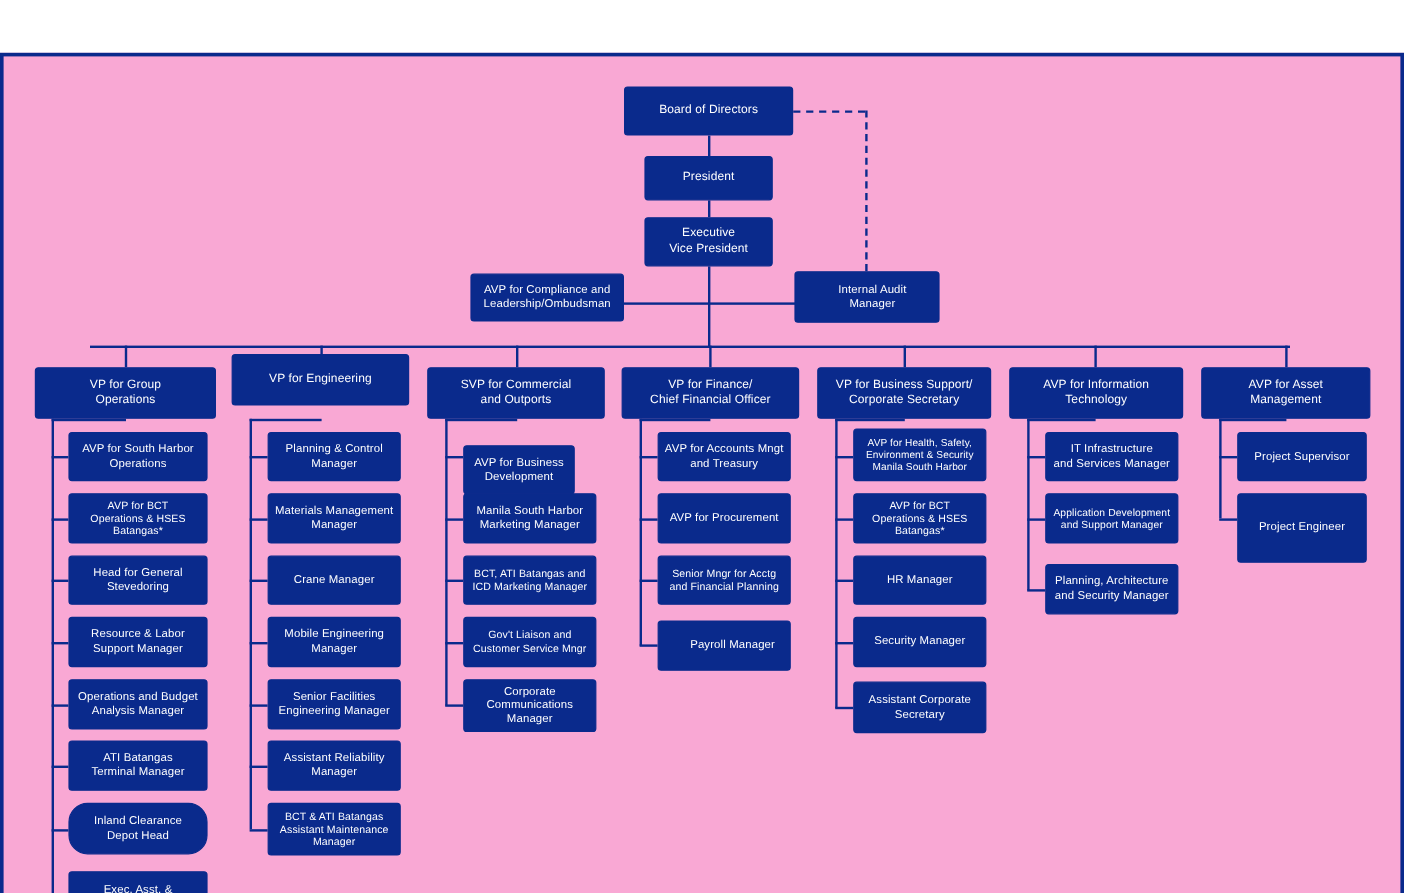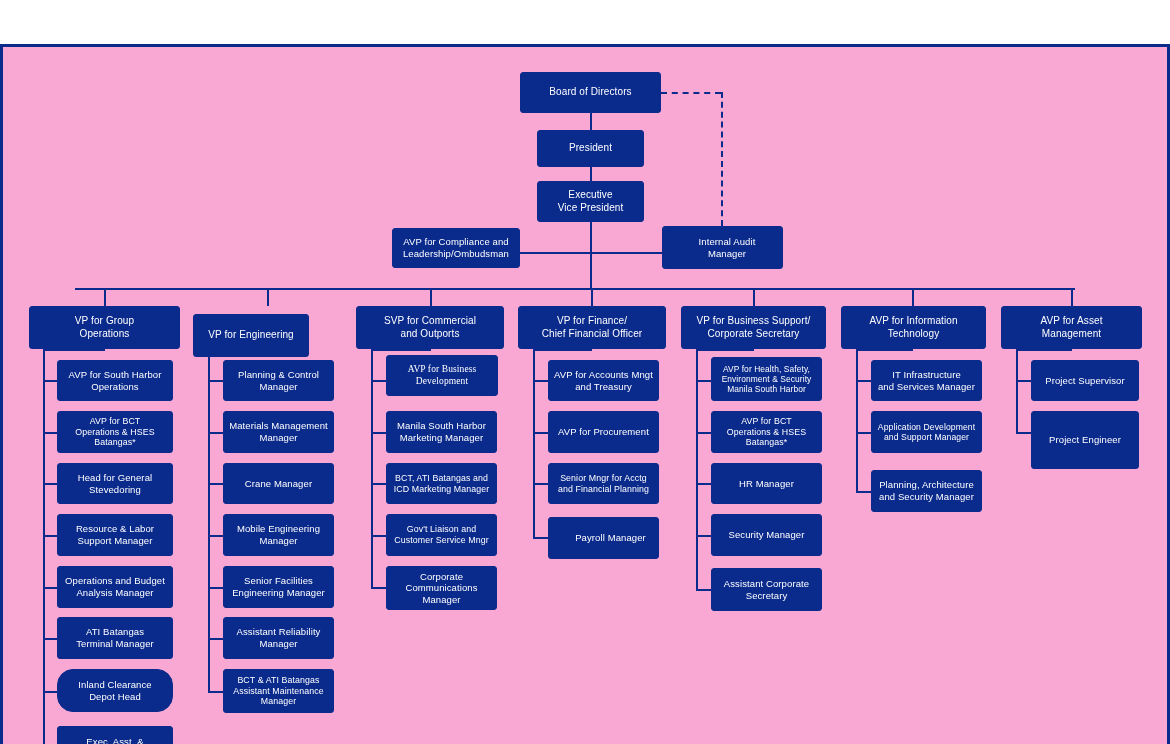--- a/index.html
+++ b/index.html
@@ -169,39 +169,39 @@
 Support Manager</div>
   <div class="node" style="left:54px; top:519px; width:116px; height:42px; white-space:pre-line;">Operations and Budget
 Analysis Manager</div>
   <div class="node" style="left:54px; top:570px; width:116px; height:42px; white-space:pre-line;">ATI Batangas
 Terminal Manager</div>
   <div class="node" style="left:54px; top:622px; width:116px; height:43px; white-space:pre-line;border-radius:16px;">Inland Clearance
 Depot Head</div>
   <div class="node" style="left:54px; top:679px; width:116px; height:43px; white-space:pre-line;">Exec. Asst. &amp;
 Field Safety Head</div>
 
-  <div class="node lvl1" style="left:190px; top:267px; width:116px; height:43px; white-space:pre-line;">VP for Engineering</div>
+  <div class="node lvl1" style="left:190px; top:248px; width:148px; height:43px; white-space:pre-line;">VP for Engineering</div>
   <div class="node" style="left:220px; top:313px; width:111px; height:41px; white-space:pre-line;">Planning &amp; Control
 Manager</div>
   <div class="node" style="left:220px; top:364px; width:111px; height:42px; white-space:pre-line;">Materials Management
 Manager</div>
   <div class="node" style="left:220px; top:416px; width:111px; height:41px; white-space:pre-line;">Crane Manager</div>
   <div class="node" style="left:220px; top:467px; width:111px; height:42px; white-space:pre-line;">Mobile Engineering
 Manager</div>
   <div class="node" style="left:220px; top:519px; width:111px; height:42px; white-space:pre-line;">Senior Facilities
 Engineering Manager</div>
   <div class="node" style="left:220px; top:570px; width:111px; height:42px; white-space:pre-line;">Assistant Reliability
 Manager</div>
   <div class="node" style="left:220px; top:622px; width:111px; height:44px; white-space:pre-line; font-size:8.8px;">BCT &amp; ATI Batangas
 Assistant Maintenance
 Manager</div>
 
   <div class="node lvl1" style="left:353px; top:259px; width:148px; height:43px; white-space:pre-line;">SVP for Commercial
 and Outports</div>
-  <div class="node" style="left:383px; top:308px; width:112px; height:41px; white-space:pre-line;font-family:Liberation Serif, serif;">AVP for Business
+  <div class="node" style="left:383px; top:324px; width:93px; height:41px; white-space:pre-line;">AVP for Business
 Development</div>
   <div class="node" style="left:383px; top:364px; width:111px; height:42px; white-space:pre-line;">Manila South Harbor
 Marketing Manager</div>
   <div class="node" style="left:383px; top:416px; width:111px; height:41px; white-space:pre-line; font-size:8.8px;">BCT, ATI Batangas and
 ICD Marketing Manager</div>
   <div class="node" style="left:383px; top:467px; width:111px; height:42px; white-space:pre-line; font-size:8.8px;">Gov't Liaison and
 Customer Service Mngr</div>
   <div class="node" style="left:383px; top:519px; width:111px; height:44px; white-space:pre-line;">Corporate
 Communications
 Manager</div>

